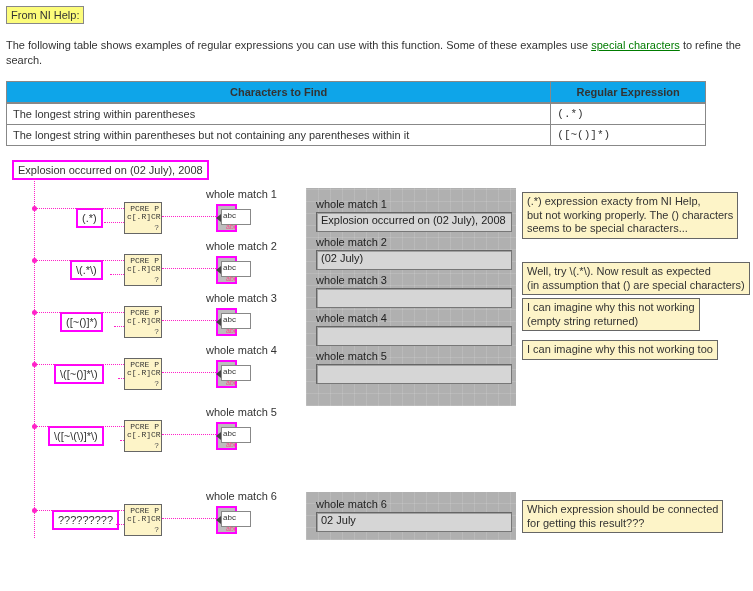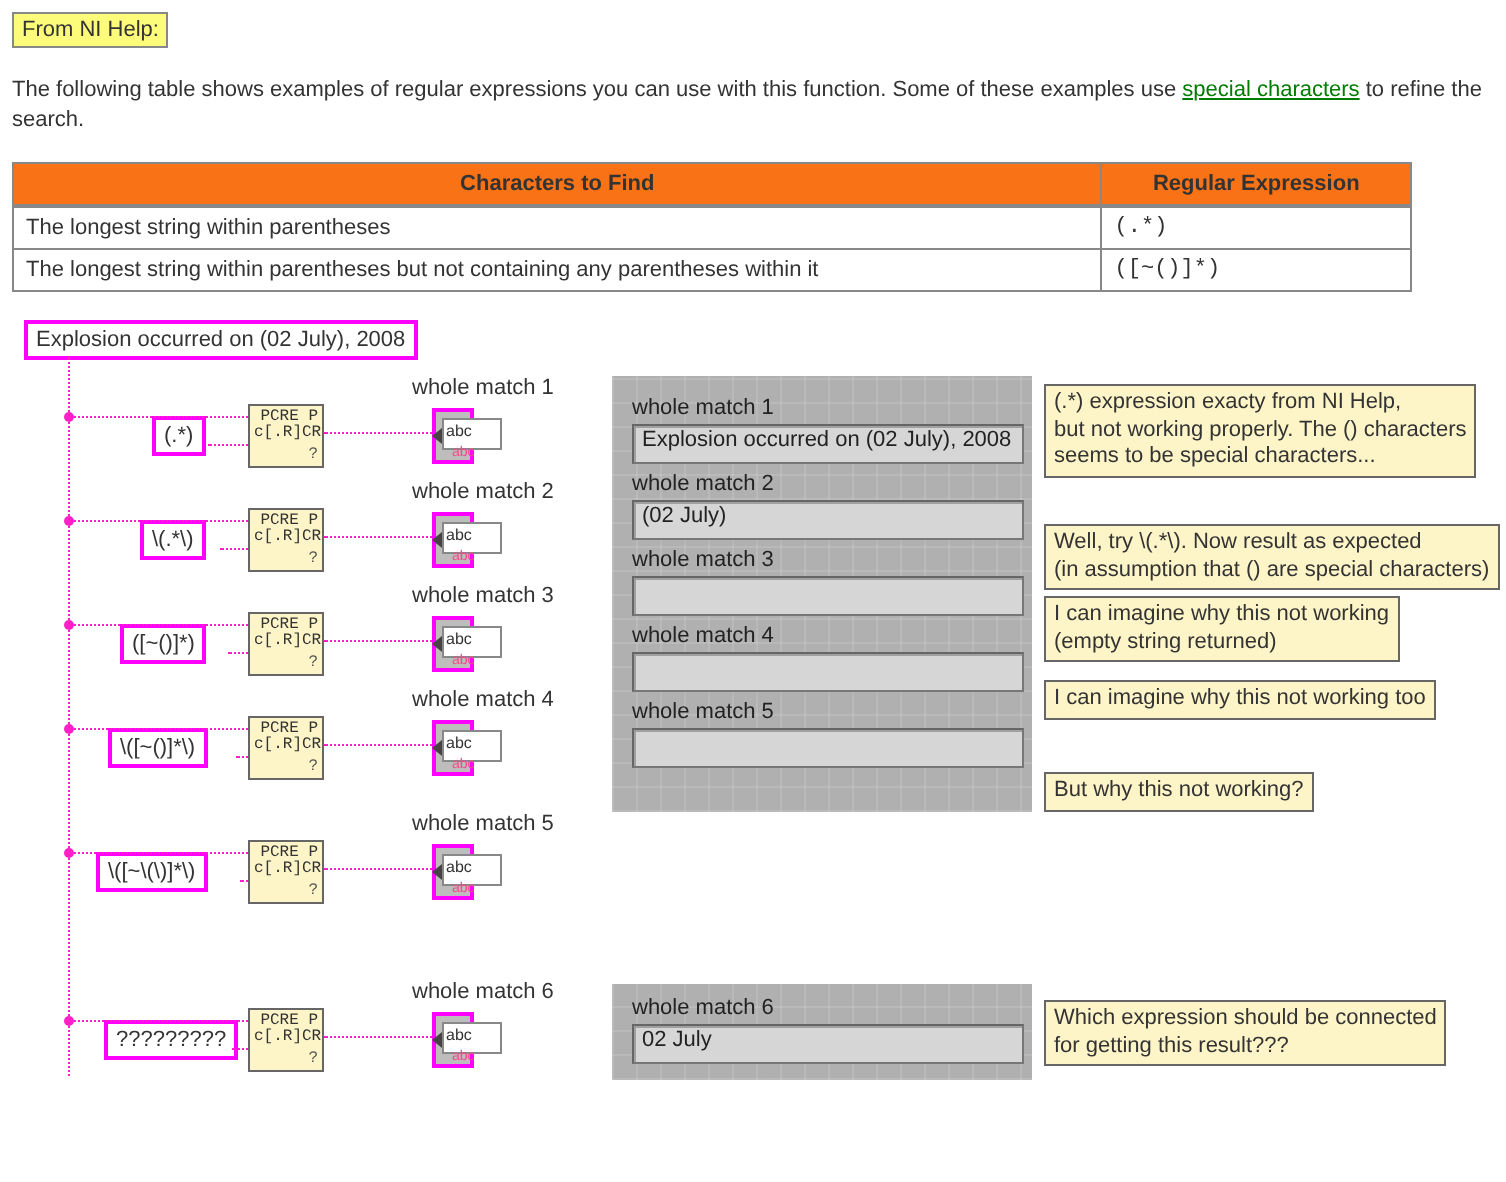--- a/index.html
+++ b/index.html
@@ -35,21 +35,21 @@
   table.help-table th, table.help-table td {
     border: 1px solid #888;
     padding: 4px 6px;
     text-align: left;
     font-size: 11px;
     vertical-align: top;
   }
   table.help-table th {
     font-weight: bold;
     text-align: center;
-    background: #f97316;
+    background: #0ea5e9;
   }
   table.help-table td.regex {
     font-family: "Courier New", monospace;
     font-size: 11px;
     white-space: nowrap;
   }
   .separator { border-bottom: 1px solid #888; }
 
   
   .diagram {
@@ -332,19 +332,18 @@
 
   <div class="fp" style="left:300px; top:332px; width:210px; height:48px;">
     <div class="fp-label" style="margin-top:0;">whole match 6</div>
     <div class="fp-field">02 July</div>
   </div>
 
   <div class="comment" style="left:516px; top:32px;">(.*) expression exacty from NI Help,<br>but not working properly. The () characters<br>seems to be special characters...</div>
   <div class="comment" style="left:516px; top:90px;margin-top:12px;">Well, try \(.*\). Now result as expected<br>(in assumption that () are special characters)</div>
   <div class="comment" style="left:516px; top:138px;">I can imagine why this not working<br>(empty string returned)</div>
   <div class="comment" style="left:516px; top:180px;">I can imagine why this not working too</div>
-  <div class="comment" style="left:516px; top:226px;">But why this not working?</div>
   <div class="comment" style="left:516px; top:340px;">Which expression should be connected<br>for getting this result???</div>
 
 </div>
 
 
 
 
 </body></html>

